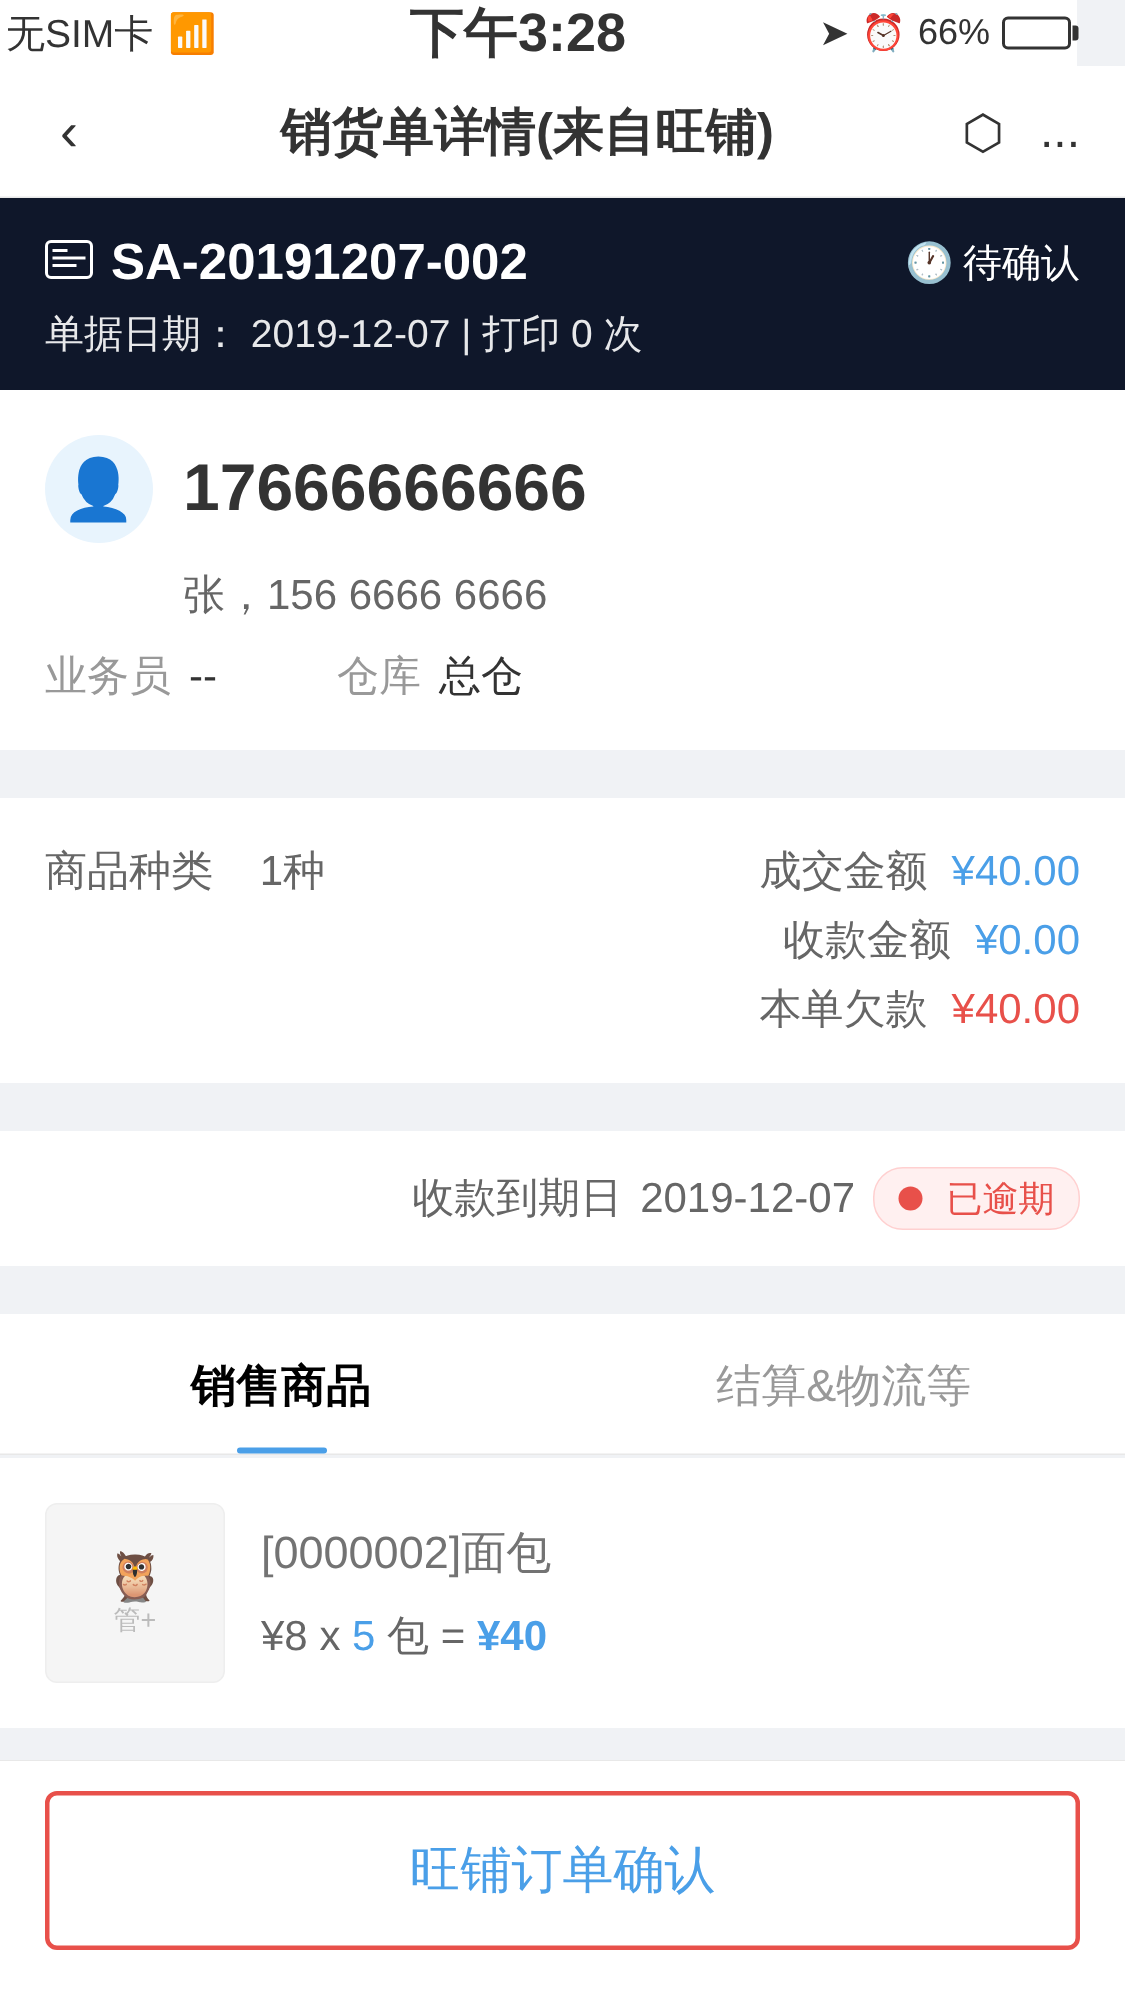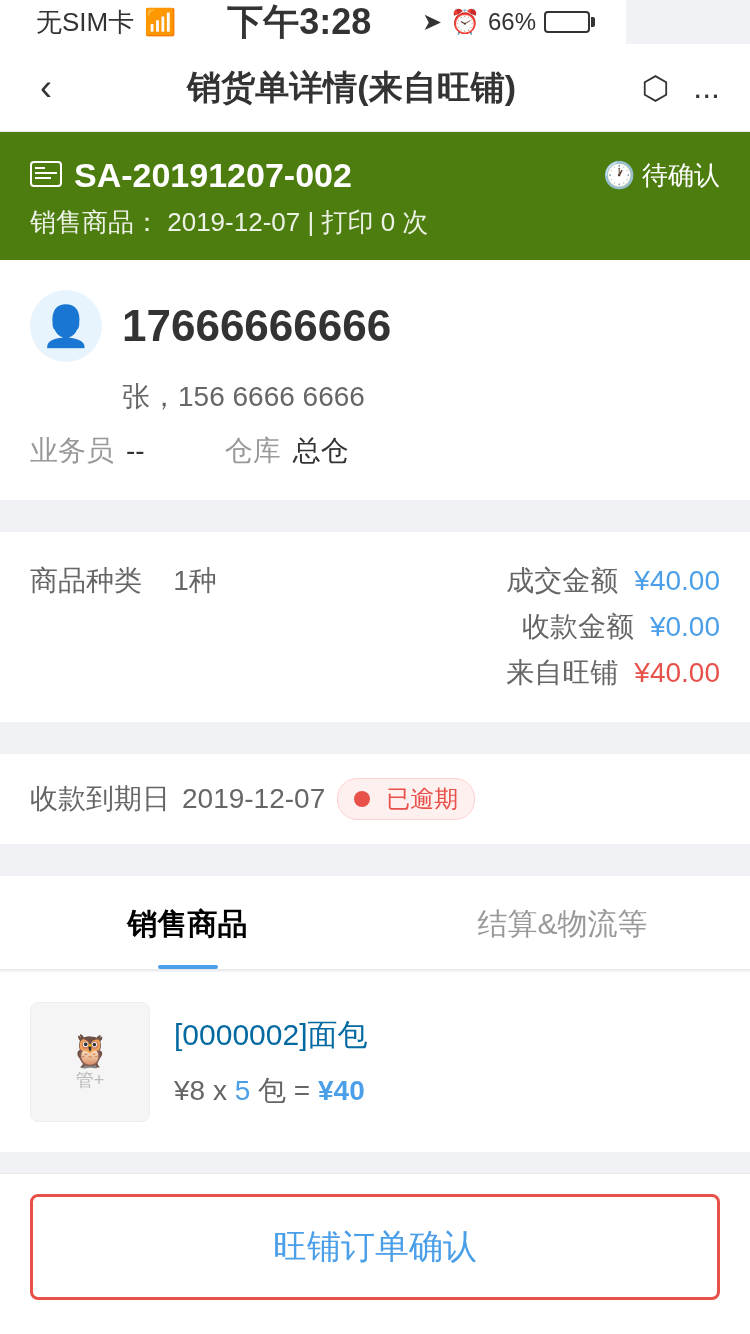--- a/index.html
+++ b/index.html
@@ -8,27 +8,27 @@
       width: 750px;
       min-height: 1334px;
       font-family: -apple-system, "PingFang SC", "Helvetica Neue", Arial, sans-serif;
       background: #f0f2f5;
       font-size: 28px;
       color: #333;
     }
 
     
     .status-bar {
-      width: 626px;
+      width: 718px;
       height: 44px;
       background: #fff;
       display: flex;
       align-items: center;
       justify-content: space-between;
-      padding: 0 36px;
+      padding: 0 4px;
       font-size: 26px;
       font-weight: 500;
     }
     .status-left { display: flex; align-items: center; gap: 10px; }
     .status-center { font-size: 36px; font-weight: 700; }
     .status-right { display: flex; align-items: center; gap: 8px; font-size: 24px; }
     .battery-icon {
       width: 46px; height: 22px; border: 2px solid #333; border-radius: 4px; position: relative; display: inline-block;
     }
     .battery-icon::after {
@@ -67,21 +67,21 @@
       gap: 24px;
     }
     .nav-icon {
       font-size: 32px;
       color: #333;
       cursor: pointer;
     }
 
     
     .header-card {
-      background: #4d7c0f;
+      background: #0f172a;
       padding: 24px 30px 20px;
       margin-bottom: 0;
     }
     .header-order-row {
       display: flex;
       justify-content: space-between;
       align-items: center;
       margin-bottom: 10px;
     }
     .order-id {
@@ -197,20 +197,21 @@
     
     .due-section {
       background: #fff;
       padding: 24px 30px;
       margin-bottom: 16px;
       font-size: 28px;
       color: #666;
       display: flex;
       align-items: center;
       gap: 12px;
+      justify-content: flex-end;
     }
     .overdue-badge {
       background: #fff0f0;
       color: #e8504a;
       font-size: 24px;
       padding: 4px 16px;
       border-radius: 20px;
       display: flex;
       align-items: center;
       gap: 16px;
@@ -284,21 +285,21 @@
       font-size: 44px;
       color: #ccc;
       text-align: center;
       line-height: 1;
     }
     .product-info {
       flex: 1;
     }
     .product-name {
       font-size: 30px;
-      color: #0369a1;
+      color: #737373;
       margin-bottom: 16px;
       font-weight: 500;
     }
     .product-price-row {
       font-size: 28px;
       color: #666;
     }
     .price-highlight { color: #4a9fe8; }
     .price-total { color: #4a9fe8; font-weight: 600; }
 
@@ -371,21 +372,21 @@
         </svg>
       </span>
       <span>SA-20191207-002</span>
     </div>
     <div class="status-badge">
       <span>🕐</span>
       <span>待确认</span>
     </div>
   </div>
   <div class="date-line">
-    <span>销售商品：</span>
+    <span>单据日期：</span>
     <span>2019-12-07</span>
     <span>| 打印 0 次</span>
   </div>
 </div>
 
 <div class="customer-section">
   <div class="customer-row">
     <div class="avatar">
       <span class="avatar-icon">👤</span>
     </div>
@@ -418,21 +419,21 @@
     <div class="summary-right">
       <div class="summary-row">
         <span class="summary-row-label">成交金额</span>
         <span class="amount-blue">¥40.00</span>
       </div>
       <div class="summary-row">
         <span class="summary-row-label">收款金额</span>
         <span class="amount-blue">¥0.00</span>
       </div>
       <div class="summary-row">
-        <span class="summary-row-label">来自旺铺</span>
+        <span class="summary-row-label">本单欠款</span>
         <span class="amount-red">¥40.00</span>
       </div>
     </div>
   </div>
 </div>
 
 <div class="divider"></div>
 
 <div class="due-section">
   <span>收款到期日</span>

